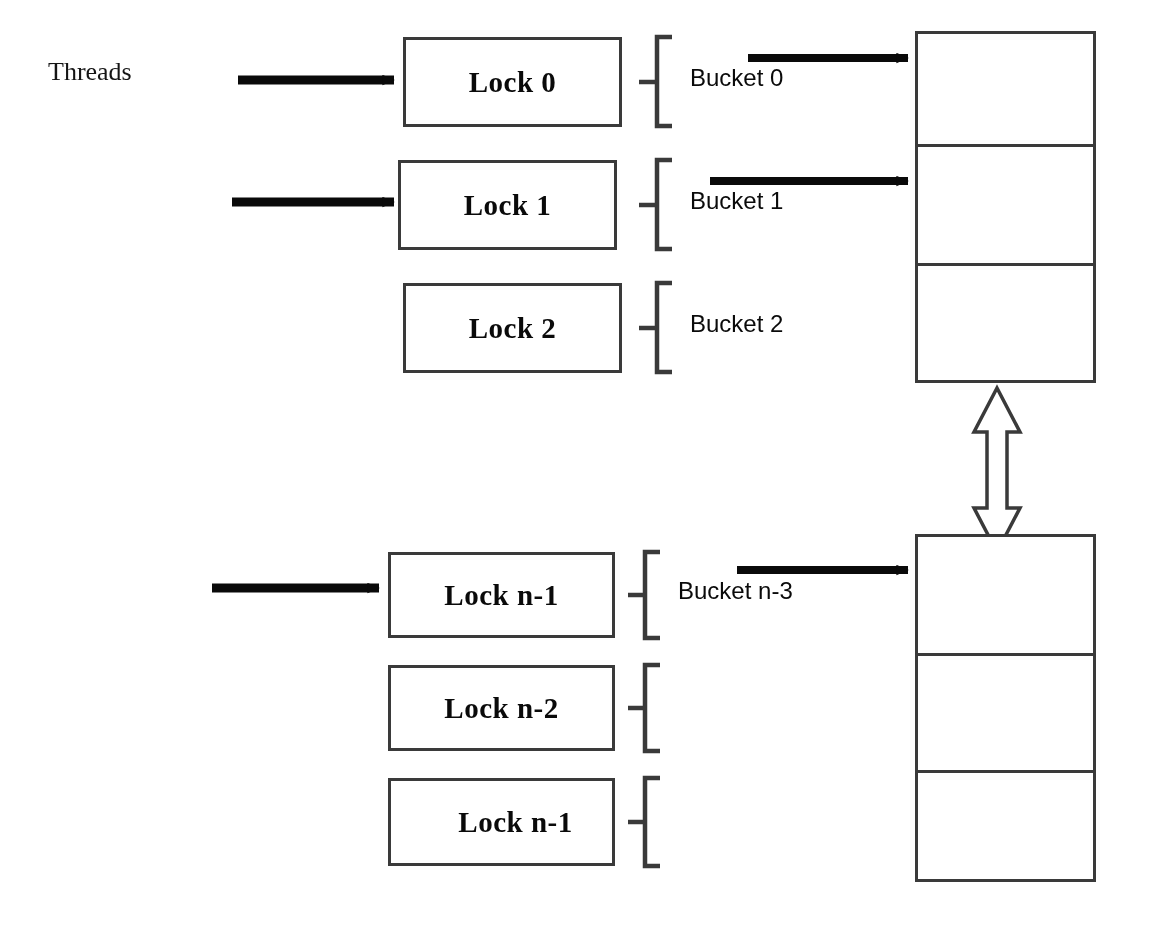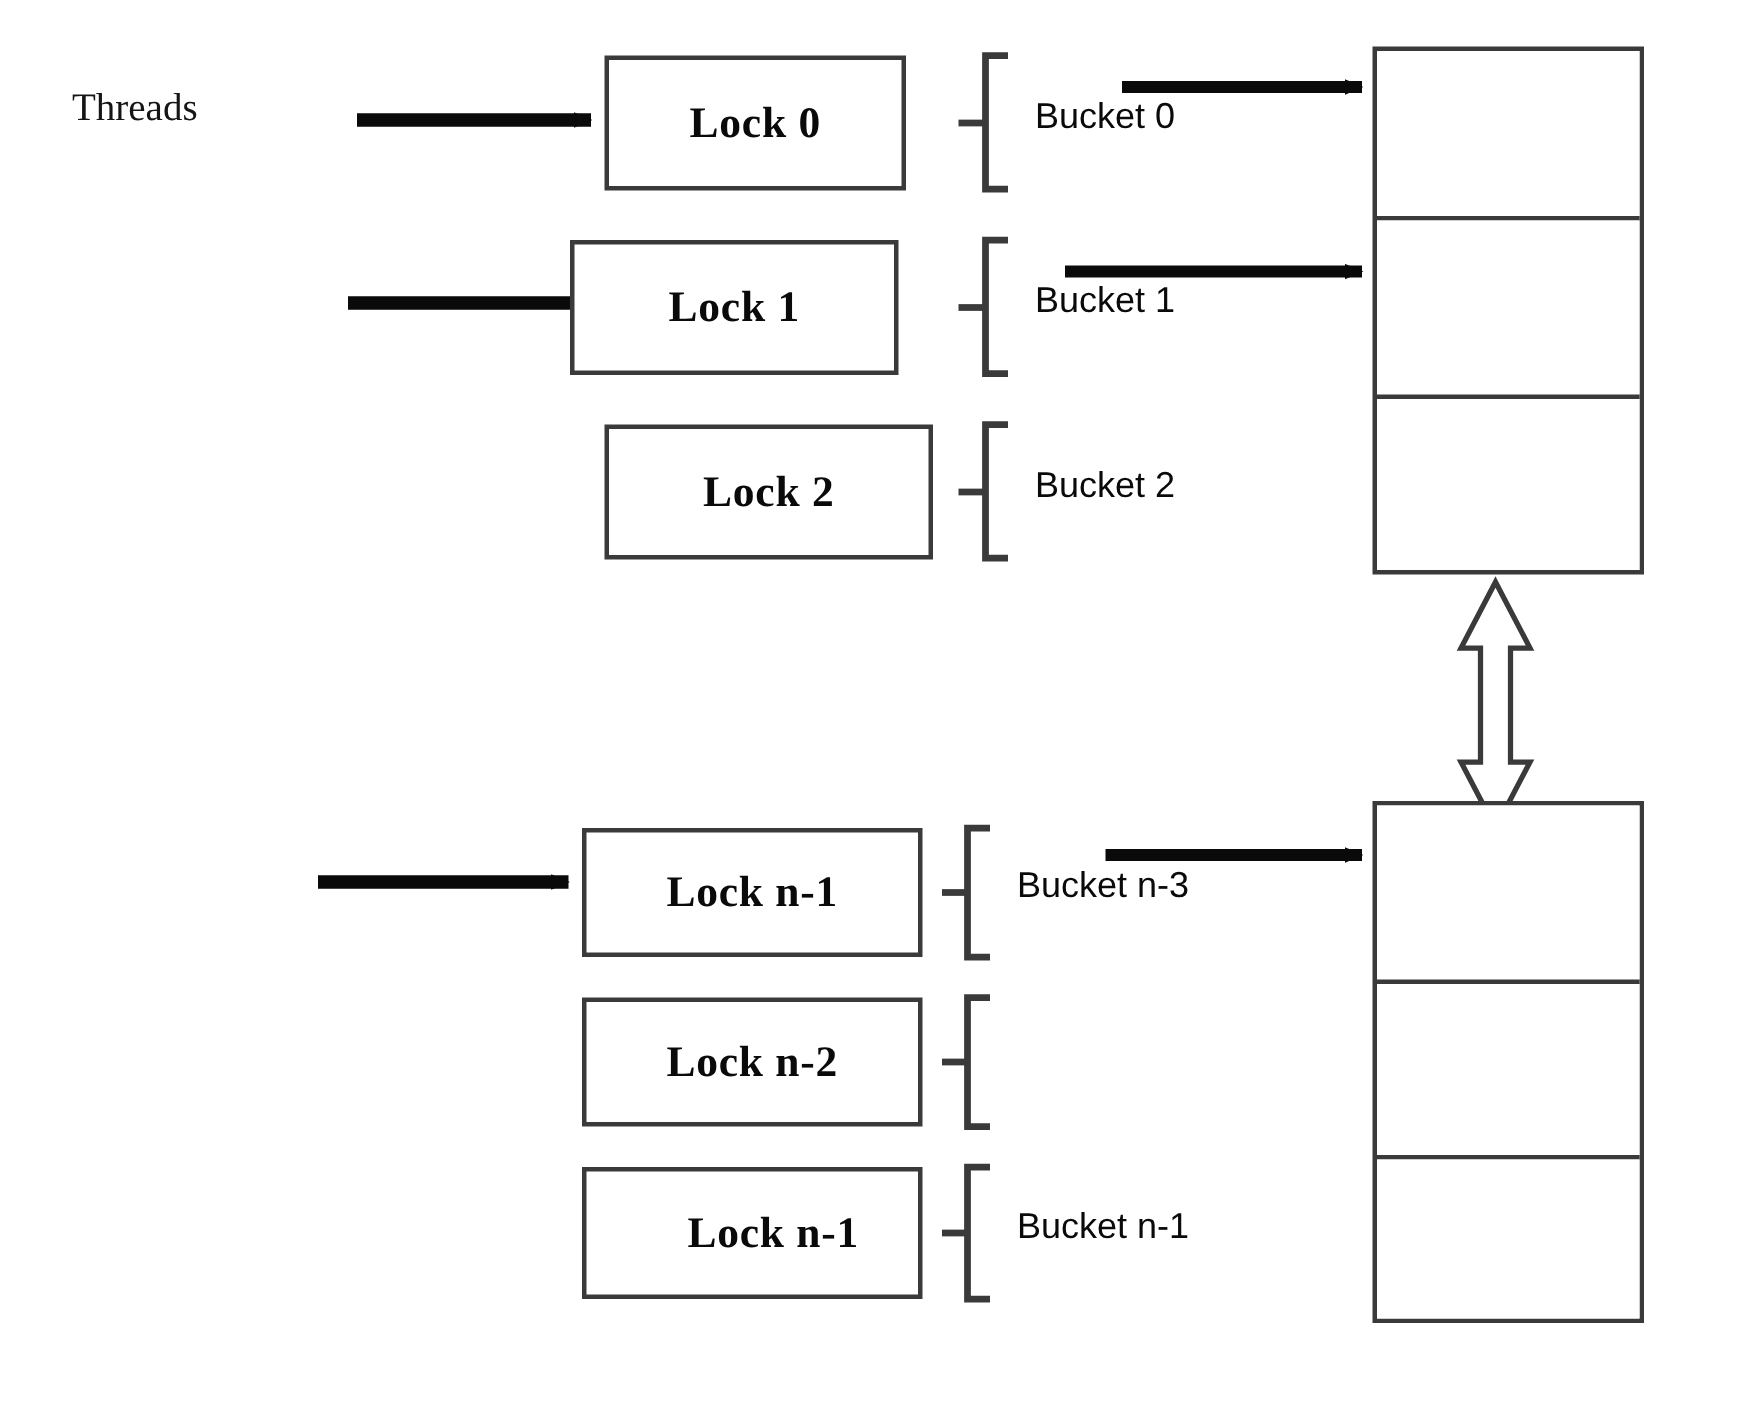--- a/index.html
+++ b/index.html
@@ -140,25 +140,25 @@
                L1020,432 L1007,432
                L1007,508 L1020,508
                L997,552
                L974,508 L987,508
                L987,432 L974,432 Z" fill="#ffffff" stroke="#3a3a3a" stroke-width="3.5" stroke-linejoin="miter"></path>
     </g>
   </svg>
 
   <div class="threads-label" style="left:48px; top:57px;">Threads</div>
 
-  <div class="lock-box" style="left:403px; top:37px; width:201px; height:90px;">
+  <div class="lock-box" style="left:403px; top:37px; width:219px; height:90px;">
     <span class="lock-label">Lock 0</span>
   </div>
 
-  <div class="lock-box" style="left:380px; top:160px; width:219px; height:90px;">
+  <div class="lock-box" style="left:398px; top:160px; width:219px; height:90px;">
     <span class="lock-label">Lock 1</span>
   </div>
 
   <div class="lock-box" style="left:403px; top:283px; width:219px; height:90px;">
     <span class="lock-label">Lock 2</span>
   </div>
 
   <div class="bucket-label" style="left:690px; top:64px;">Bucket 0</div>
 
   <div class="bucket-label" style="left:690px; top:187px;">Bucket 1</div>
@@ -181,21 +181,20 @@
     <span class="lock-label">Lock n-2</span>
   </div>
 
   <div class="lock-box" style="left:388px; top:778px; width:227px; height:88px;padding-left:28px;">
     <span class="lock-label">Lock n-1</span>
   </div>
 
   <div class="bucket-label" style="left:678px; top:577px;">Bucket n-3</div>
 
 
-  <div class="bucket-label" style="left:678px; top:804px;">Bucket n-1</div>
 
   <div class="table-outer" style="left:915px; top:534px; width:181px; height:348px;">
     <div class="table-cell" style="top:0px; height:116px;"></div>
     <div class="cell-divider" style="top:116px;"></div>
     <div class="table-cell" style="top:119px; height:114px;"></div>
     <div class="cell-divider" style="top:233px;"></div>
     <div class="table-cell" style="top:236px; height:106px;"></div>
   </div>
 
 </div>

